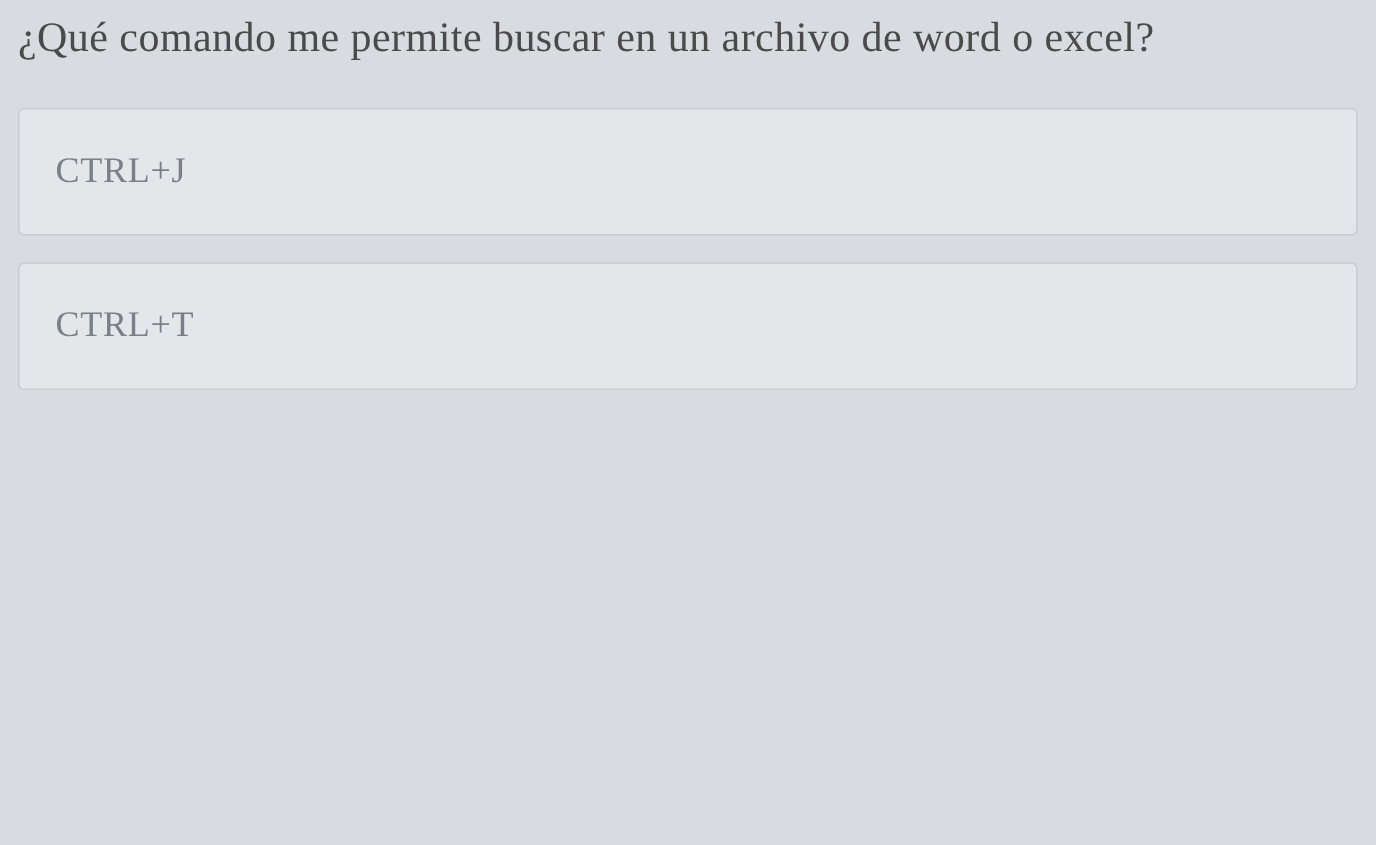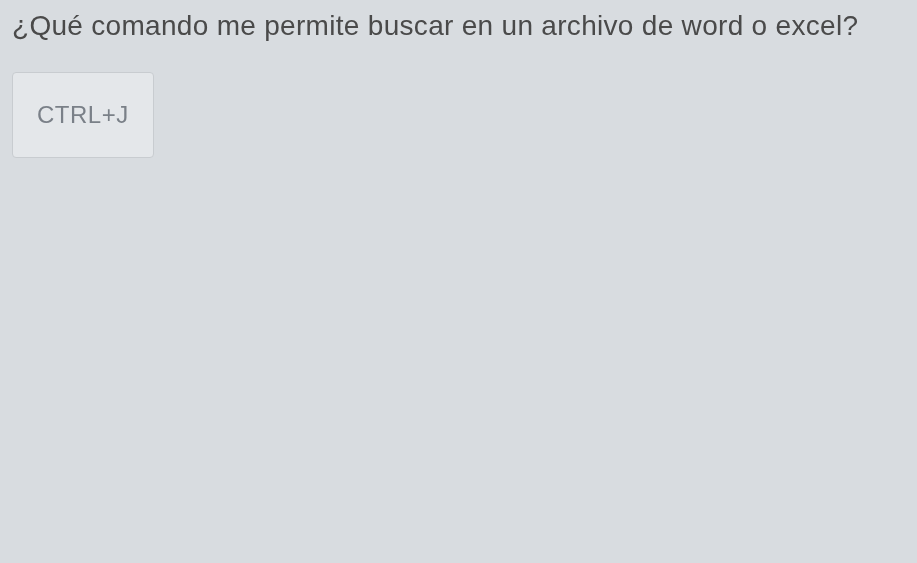--- a/index.html
+++ b/index.html
@@ -1,40 +1,40 @@
 <!DOCTYPE html>
 <html><head>
   <meta charset="utf-8">
   <style>
     * {
       margin: 0;
       padding: 0;
       box-sizing: border-box;
+      font-family: Liberation Serif, serif;
     }
     body {
       font-family: -apple-system, BlinkMacSystemFont, 'Segoe UI', Arial, sans-serif;
       background: #d8dce0;
       width: 917px;
       height: 563px;
       padding: 0;
       overflow: hidden;
     }
     .question-text {
       font-size: 28px;
       color: #4a4a4a;
       padding: 10px 12px 30px 12px;
       font-weight: 400;
       letter-spacing: 0.3px;
     }
     .options-container {
       display: flex;
-      flex-direction: row;
+      flex-direction: column;
       gap: 18px;
       padding: 0 12px;
-      align-items: center;
     }
     .option {
       background: #e4e7ea;
       border: 1px solid #c8ccd0;
       border-radius: 4px;
       padding: 28px 24px;
       cursor: pointer;
       font-size: 24px;
       color: #7a8088;
       font-weight: 400;
@@ -42,13 +42,14 @@
       transition: background 0.15s;
     }
   </style>
 </head>
 <body>
 
 <div class="question-text">¿Qué comando me permite buscar en un archivo de word o excel?</div>
 
 <div class="options-container">
   <div class="option">CTRL+J</div>
+  <div class="option">CTRL+T</div>
 </div>
 
 </body></html>

